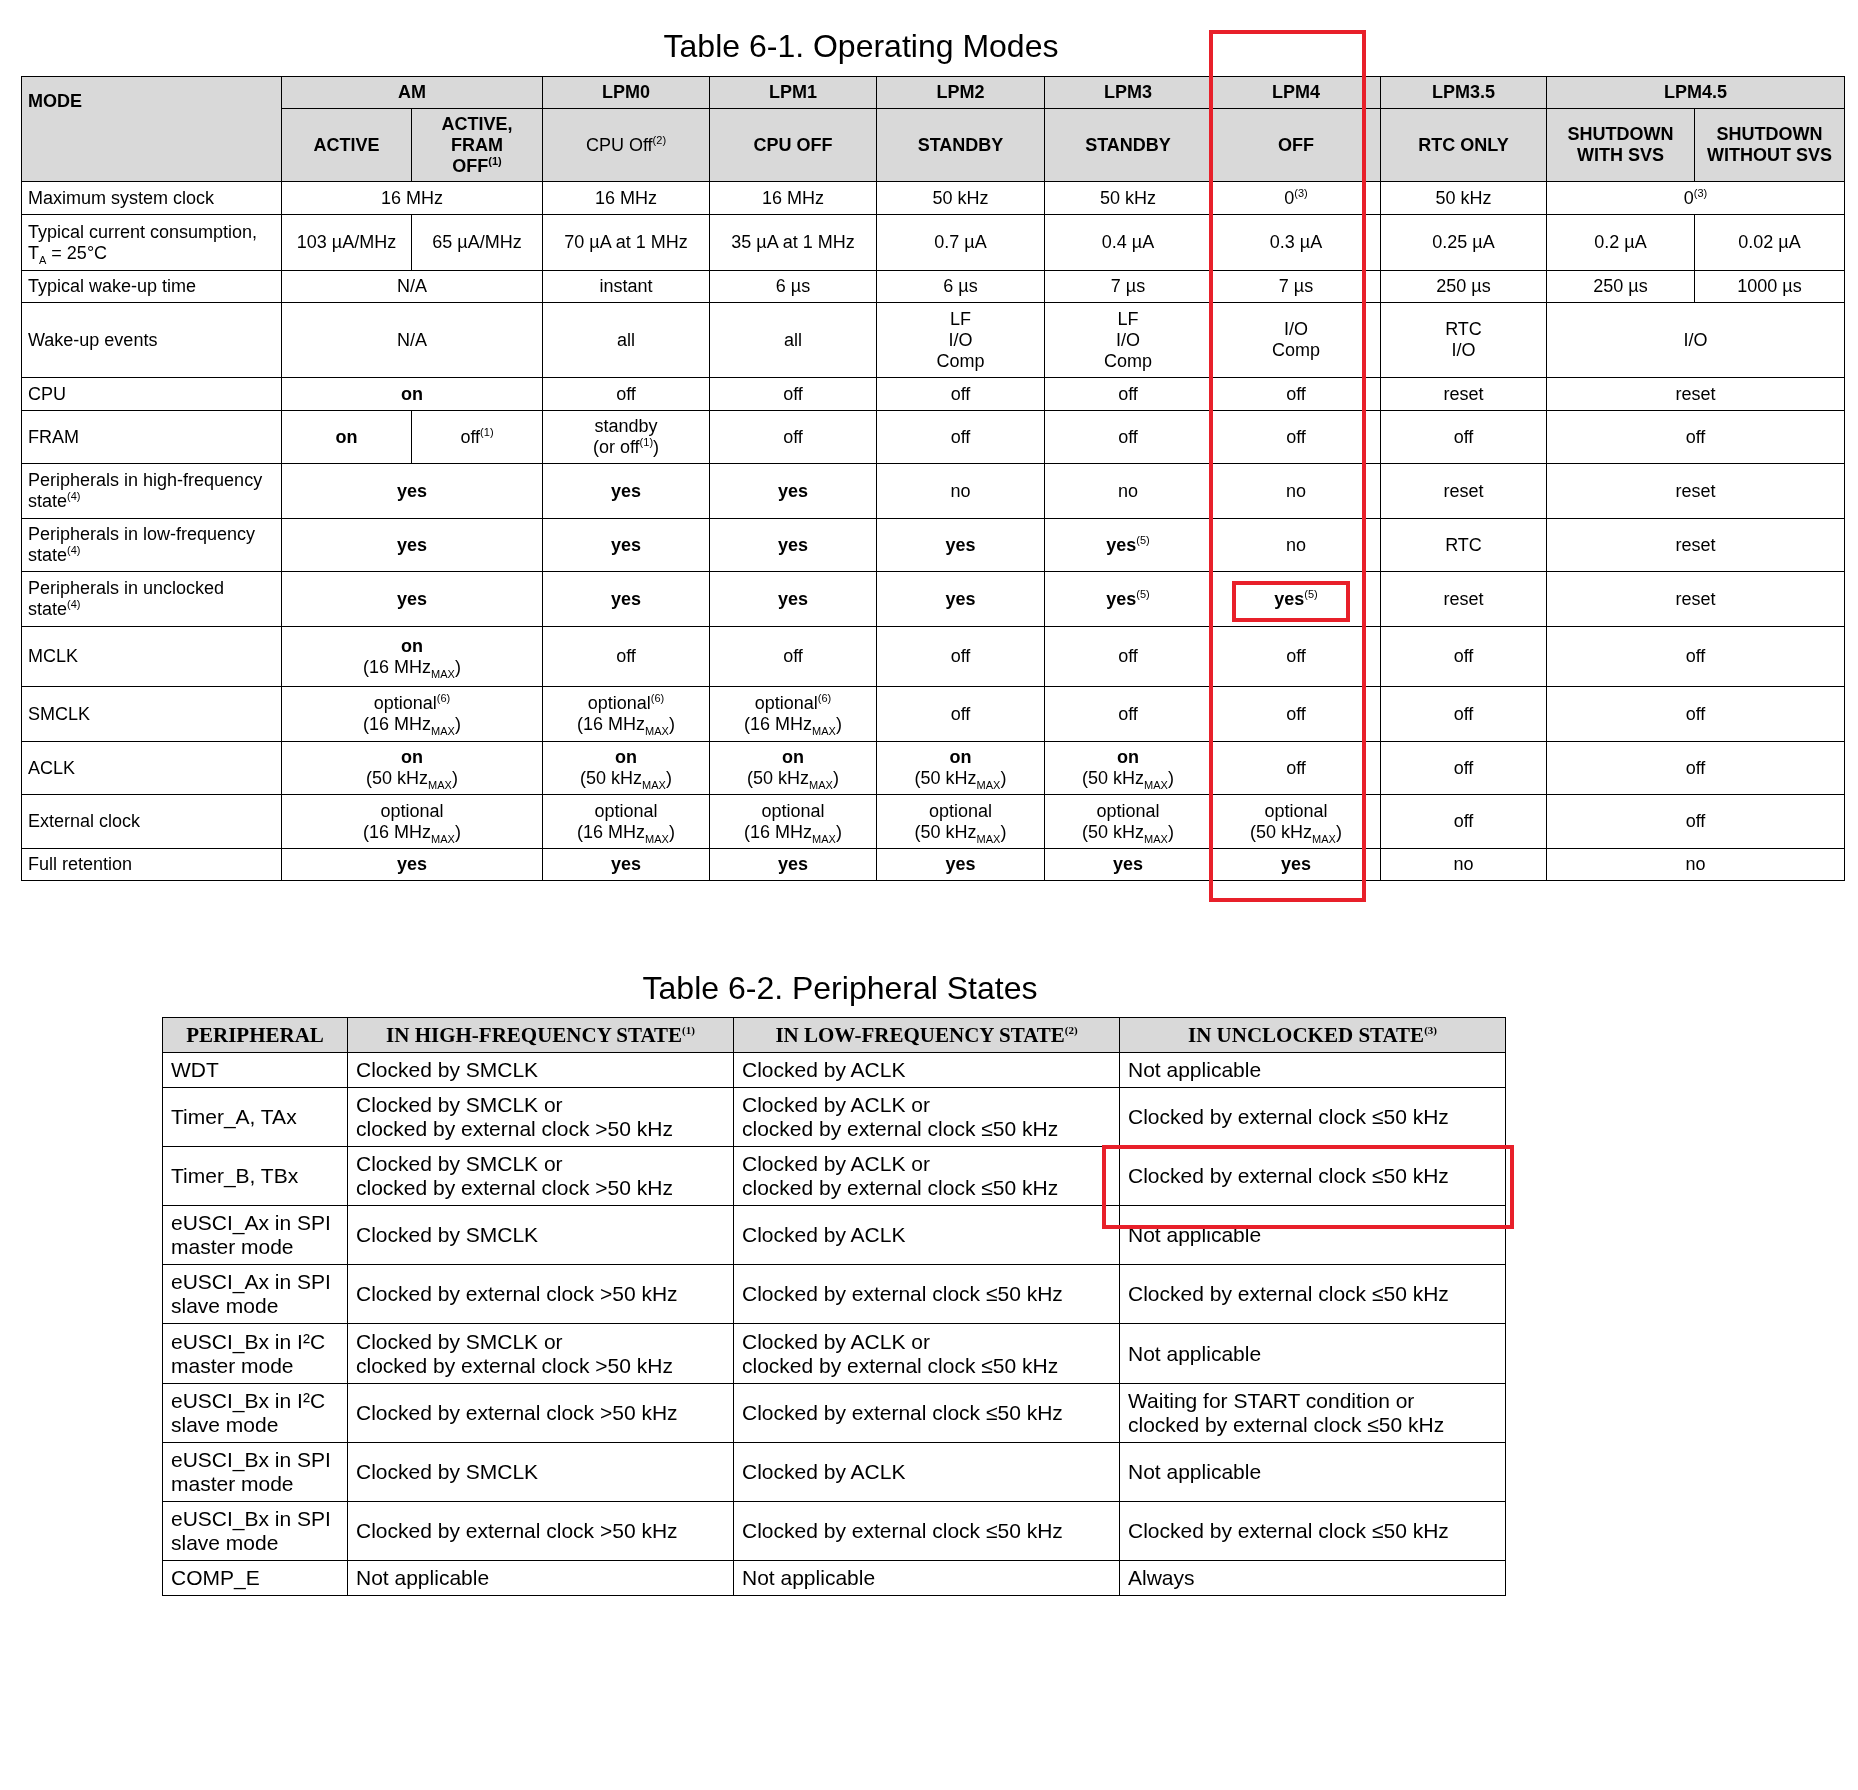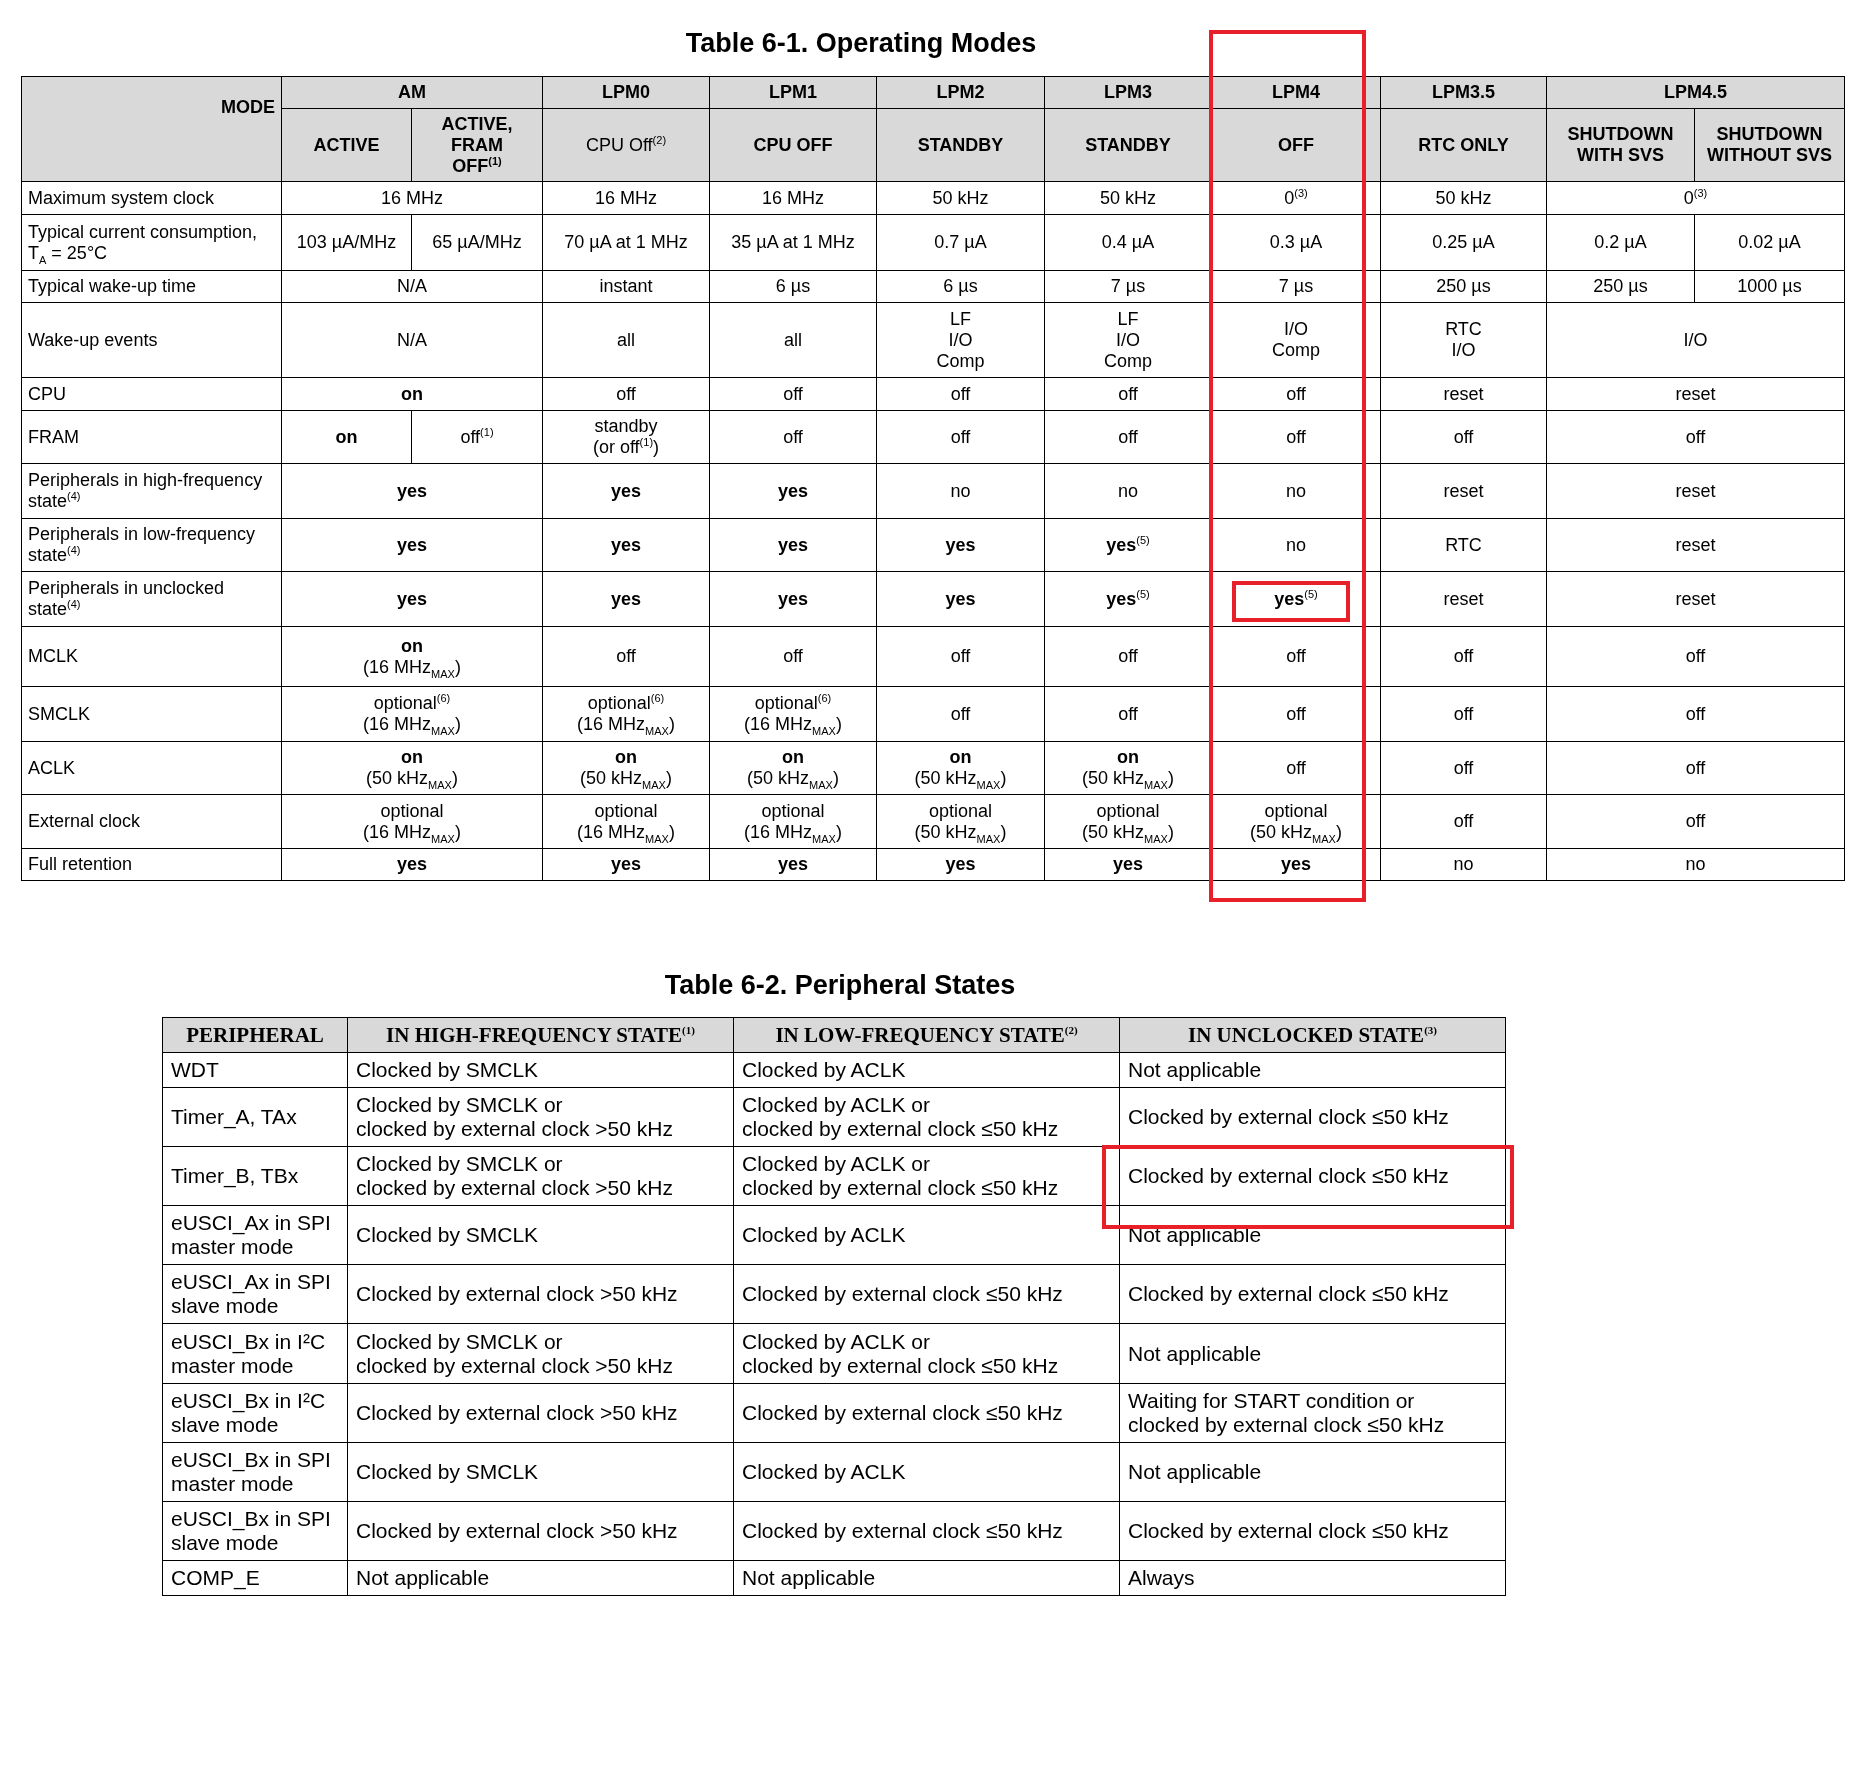--- a/index.html
+++ b/index.html
@@ -1,25 +1,25 @@
 <!DOCTYPE html>
 <html><head>
 <meta charset="utf-8">
 <style>
   html, body { margin:0; padding:0; background:#ffffff; }
   body { width:1858px; height:1790px; position:relative; overflow:hidden;
          font-family:"Liberation Sans", sans-serif; color:#000; }
   .title { position:absolute; left:0; width:1722px; text-align:center;
-           font-weight:bold; font-size:27px; }
+           font-weight:normal; font-size:32px; }
   table { border-collapse:collapse; position:absolute; table-layout:fixed; }
   td, th { border:1.5px solid #000; padding:0 6px; text-align:center; vertical-align:middle;
            font-size:18px; line-height:21px; }
   th { background:#d9d9d9; font-weight:bold; font-size:18px; }
   .t1 td.label { text-align:left; }
-  .t1 th.mode { text-align:right; vertical-align:top; padding-top:20px; }
+  .t1 th.mode { text-align:left; vertical-align:top; padding-top:14px; }
   .b { font-weight:bold; }
   sup { font-size:11px; vertical-align:super; line-height:0; }
   sub { font-size:11px; vertical-align:sub; line-height:0; }
   .t2 td, .t2 th { font-size:21px; line-height:24px; text-align:left; padding:0 8px; }
   .t2 th { text-align:center;font-family:Liberation Serif, serif; }
   .redbox { position:absolute; border:4px solid #e8202a; box-sizing:border-box; pointer-events:none; }
   .line { display:block; }
 </style>
 </head>
 <body>

